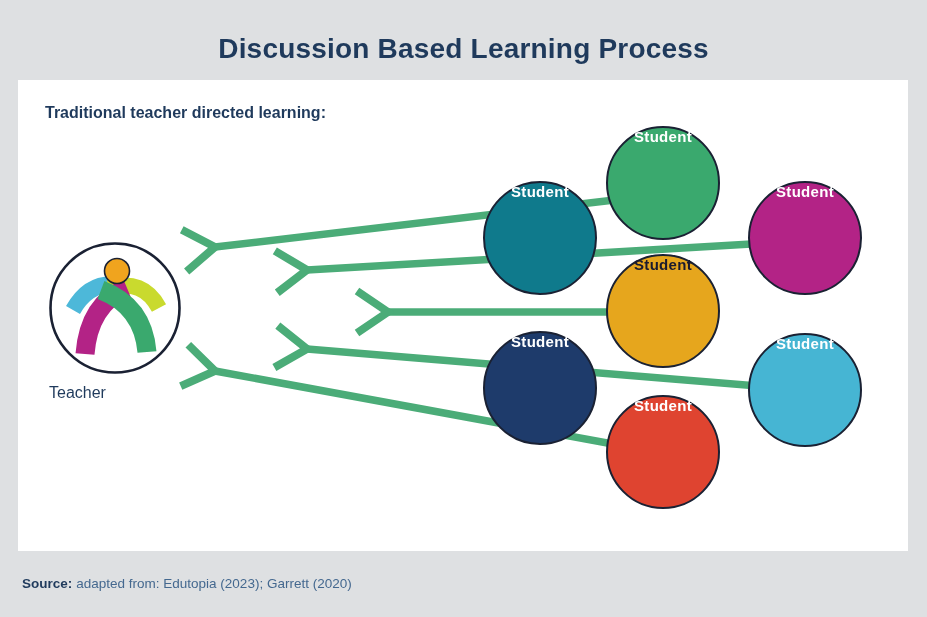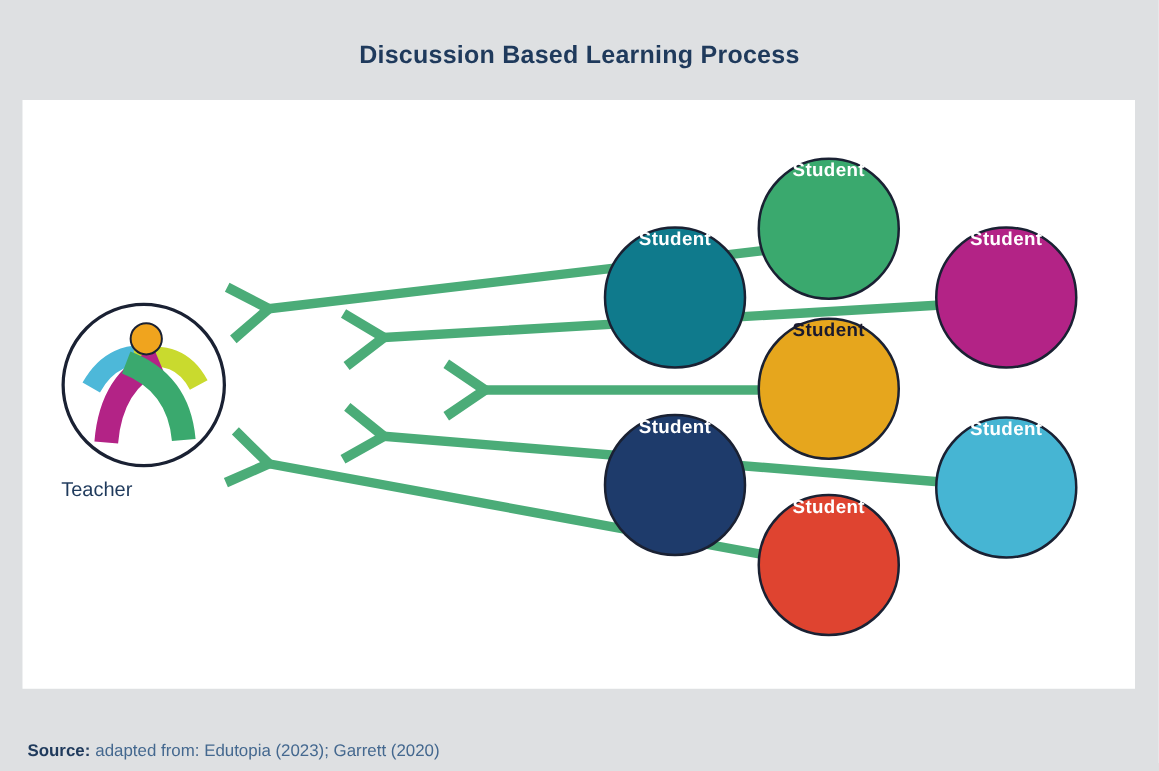--- a/index.html
+++ b/index.html
@@ -6,21 +6,21 @@
   body { font-family: "Liberation Sans", "DejaVu Sans", sans-serif; }
   .stage {
     position: relative;
     width: 927px; height: 617px;
     background: var(--bg, #dee0e2);
     overflow: hidden;
   }
   .title {
     position: absolute; left: 0; top: 33px; width: 927px;
     text-align: center;
-    font-size: 20px; font-weight: bold; letter-spacing: 0.2px;
+    font-size: 28px; font-weight: bold; letter-spacing: 0.2px;
     color: var(--navy, #1f3a5c);
   }
   .panel {
     position: absolute; left: 18px; top: 80px;
     width: 890px; height: 471px;
     background: var(--panel, #ffffff);
   }
   .panel-heading {
     position: absolute; left: 45px; top: 104px;
     font-size: 16px; font-weight: bold;
@@ -40,34 +40,35 @@
     font-size: 15px; font-weight: bold; letter-spacing: 0.3px;
   }
   .teacher-wrap { position: absolute; left: 47px; top: 240px; z-index: 2; }
   .teacher-label {
     position: absolute; left: 49px; top: 384px; width: 132px;
     text-align: left; z-index: 2;
     font-size: 16px; font-weight: normal;
     color: var(--navy, #1f3a5c);
   }
   .source-line {
-    position: absolute; left: 22px; top: 593px;
+    position: absolute; left: 22px; top: 576px;
     font-size: 13.5px; color: var(--source, #44688f);
   }
   .source-line .src-label { font-weight: bold; color: var(--navy, #1f3a5c); margin-right: 4px; }
 </style>
 </head>
 <body>
 
 <div class="stage">
 
   <div class="title">Discussion Based Learning Process</div>
 
   <div class="panel"></div>
 
+  <div class="panel-heading">Traditional teacher directed learning:</div>
 
   <svg class="arrow-layer" width="927" height="617" viewBox="0 0 927 617" xmlns="http://www.w3.org/2000/svg">
     <defs>
       <marker id="chev" markerUnits="userSpaceOnUse" markerWidth="56" markerHeight="56" refX="7" refY="28" orient="auto">
         <path d="M 38,7 L 7,28 L 38,49" fill="none" class="arrow-stroke" stroke-width="8" stroke="#4bac78"></path>
       </marker>
     </defs>
     <g class="arrow-stroke" fill="none" stroke-width="7.5" stroke="#4bac78">
       <line x1="640" y1="197" x2="215" y2="247" marker-end="url(#chev)"></line>
       <line x1="770" y1="243" x2="307" y2="270" marker-end="url(#chev)"></line>

